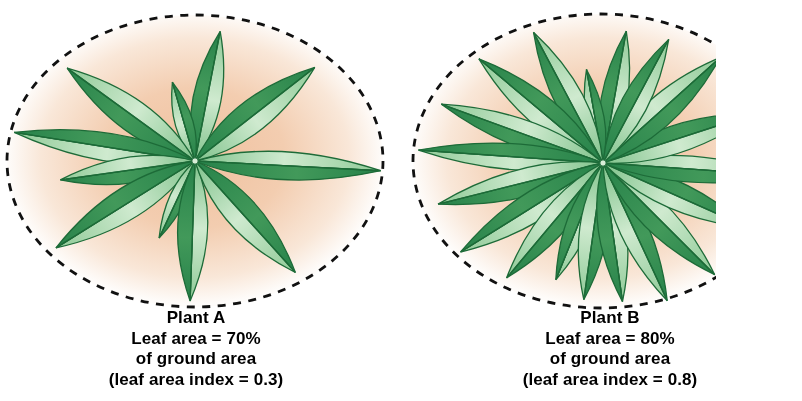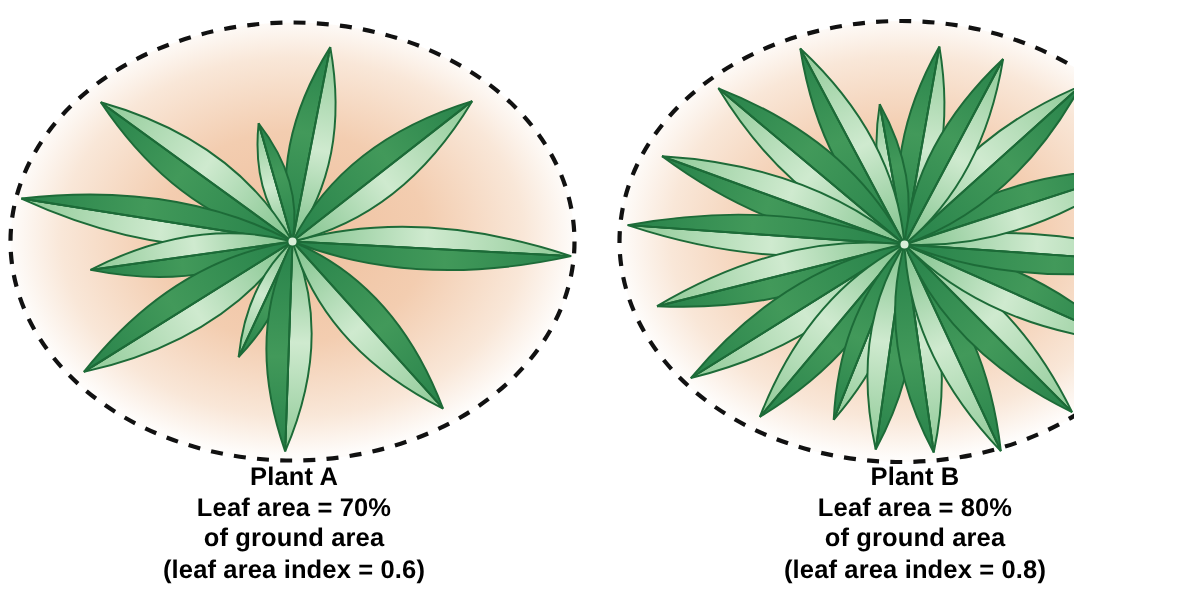--- a/index.html
+++ b/index.html
@@ -222,21 +222,21 @@
           <path d="M5.6 0 L134.4 0" stroke="#1d6b38" stroke-width="1.2" fill="none"></path>
         </g>
         <circle cx="0" cy="0" r="3.2" fill="#d8eed8" stroke="#1d6b38" stroke-width="1"></circle>
       </g>
   </svg>
 
   <div class="plant-label" id="plant-a-label">
     <div>Plant A</div>
     <div>Leaf area = 70%</div>
     <div>of ground area</div>
-    <div>(leaf area index = 0.6)</div>
+    <div>(leaf area index = 0.3)</div>
   </div>
   <div class="plant-label" id="plant-b-label">
     <div>Plant B</div>
     <div>Leaf area = 80%</div>
     <div>of ground area</div>
     <div>(leaf area index = 0.8)</div>
   </div>
 
   <div id="edge-strip"></div>
 </div>

